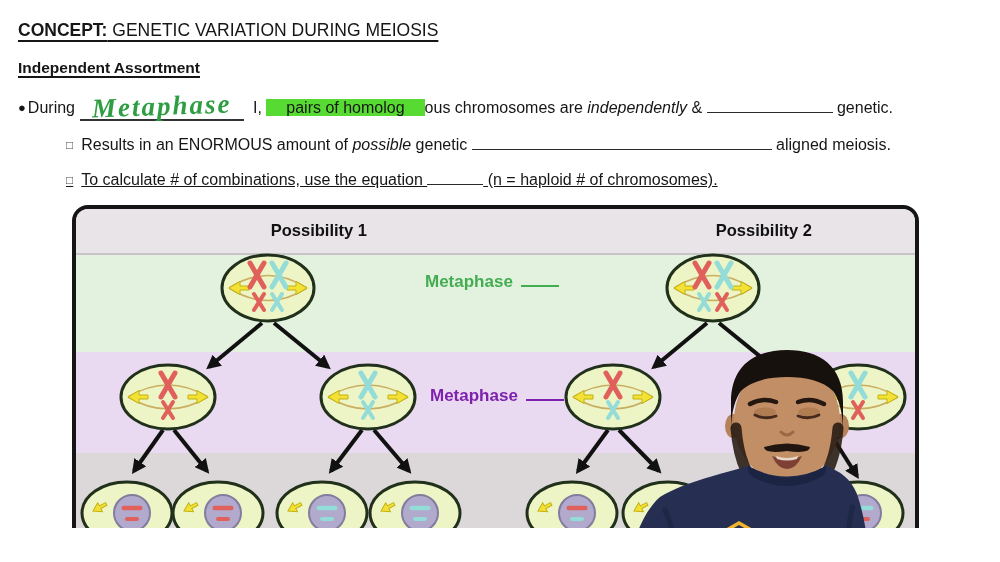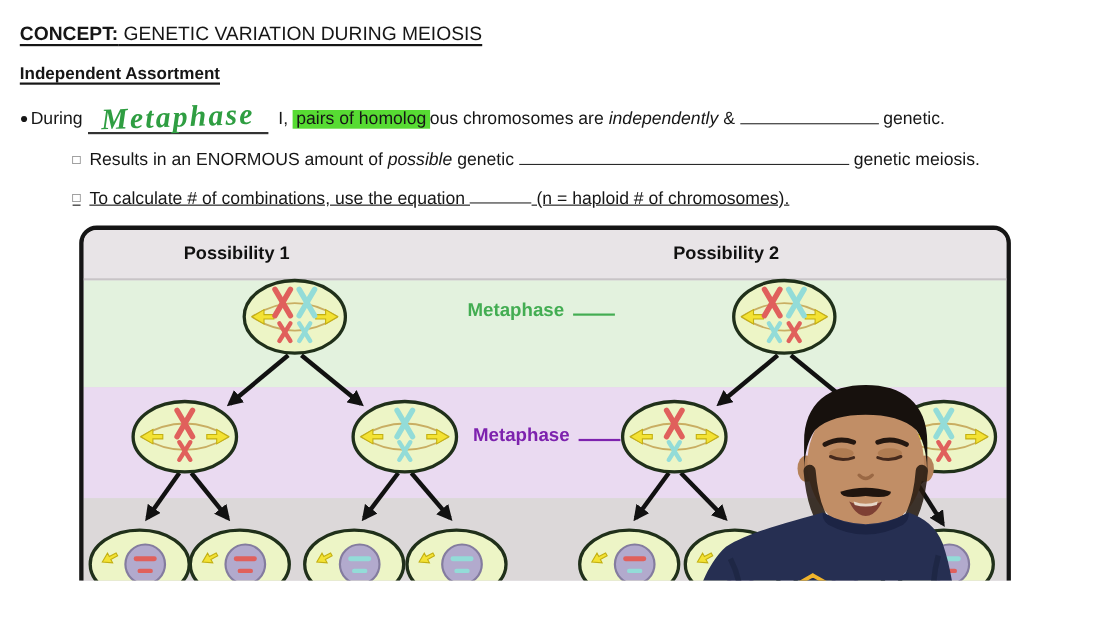--- a/index.html
+++ b/index.html
@@ -12,35 +12,35 @@
               text-decoration:underline;text-underline-offset:4px;text-decoration-thickness:1.5px;}
   .title-line .lbl{font-weight:bold;}
   .section-line{left:18px;top:59px;font-size:15.5px;font-weight:bold;white-space:pre;
               text-decoration:underline;text-underline-offset:3px;text-decoration-thickness:1.5px;}
   .note-line{font-size:16px;white-space:pre;}
   .b1{left:18px;top:95px;}
   .s1{left:66px;top:136px;}
   .s2{left:66px;top:171px;text-decoration:underline;}
   .bullet-dot{font-size:13px;vertical-align:1px;margin-right:2px;}
   .sq{font-size:12px;color:#4a4a4a;margin-right:8px;vertical-align:1px;}
-  .hl{background:#57db33;padding:0 3px;}
+  .hl{background:#57db33;padding:0 20px;}
   .blank{display:inline-block;border-bottom:1.6px solid #2a2a2a;height:13px;vertical-align:baseline;}
   .hw-wrap{display:inline-block;border-bottom:2px solid #333;padding:0 12px;margin:0 5px;vertical-align:-2px;}
   .hw-text{font-family:"Liberation Serif",serif;font-style:italic;font-weight:bold;font-size:27px;
            color:#2f9e42;letter-spacing:2px;display:inline-block;transform:rotate(-2deg);line-height:.85;}
 
   
   #panel{left:72px;top:205px;width:839px;height:372px;border:4px solid #151515;border-radius:16px;
          overflow:hidden;background:#dcd8d9;}
   .prow{position:relative;width:100%;}
   #row-header{height:44px;background:#e8e4e7;border-bottom:2px solid #c8c4c7;}
   #row-meta1{height:97px;background:#e3f2de;}
   #row-meta2{height:101px;background:#eadaf1;}
   #row-daughter{height:122px;background:#dcd8d9;}
-  .poss{position:absolute;top:12px;width:200px;text-align:left;font-weight:bold;font-size:16.5px;color:#111;}
+  .poss{position:absolute;top:12px;width:200px;text-align:right;font-weight:bold;font-size:16.5px;color:#111;}
   #poss1{left:91px;}
   #poss2{left:536px;}
   .phase-label{position:absolute;font-weight:bold;font-size:17px;white-space:pre;}
   #meta1-label{left:349px;top:63px;color:#43ad52;}
   #meta2-label{left:354px;top:177px;color:#7d22ae;}
   .phase-blank{display:inline-block;width:38px;height:12px;border-bottom:2.5px solid currentColor;margin-left:8px;}
 
   svg{display:block;}
   text{font-family:"Liberation Sans",sans-serif;}
 </style>
@@ -48,21 +48,21 @@
 <body>
 
 <div class="stage">
 
   <div class="abs title-line"><span class="lbl">CONCEPT:</span><span> GENETIC VARIATION DURING MEIOSIS</span></div>
 
   <div class="abs section-line">Independent Assortment</div>
 
   <div class="abs note-line b1"><span class="bullet-dot">●</span><span>During</span><span class="hw-wrap"><span class="hw-text">Metaphase</span></span><span> I, </span><span class="hl">pairs of homolog</span><span>ous chromosomes are </span><em>independently</em><span> &amp; </span><span class="blank" style="width:126px"></span><span> genetic.</span></div>
 
-  <div class="abs note-line s1"><span class="sq">□</span><span>Results in an ENORMOUS amount of </span><em>possible</em><span> genetic </span><span class="blank" style="width:300px"></span><span> genetic meiosis.</span></div>
+  <div class="abs note-line s1"><span class="sq">□</span><span>Results in an ENORMOUS amount of </span><em>possible</em><span> genetic </span><span class="blank" style="width:300px"></span><span> aligned meiosis.</span></div>
 
   <div class="abs note-line s2"><span class="sq">□</span><span>To calculate # of combinations, use the equation </span><span class="blank" style="width:56px"></span><span> (n = haploid # of chromosomes).</span></div>
 
   <div class="abs" id="panel">
     <div class="prow" id="row-header" style="background: rgb(232, 228, 231);">
       <div class="poss" id="poss1">Possibility 1</div>
       <div class="poss" id="poss2">Possibility 2</div>
     </div>
     <div class="prow" id="row-meta1" style="background: rgb(227, 242, 222);"></div>
     <div class="prow" id="row-meta2" style="background: rgb(234, 218, 241);"></div>

